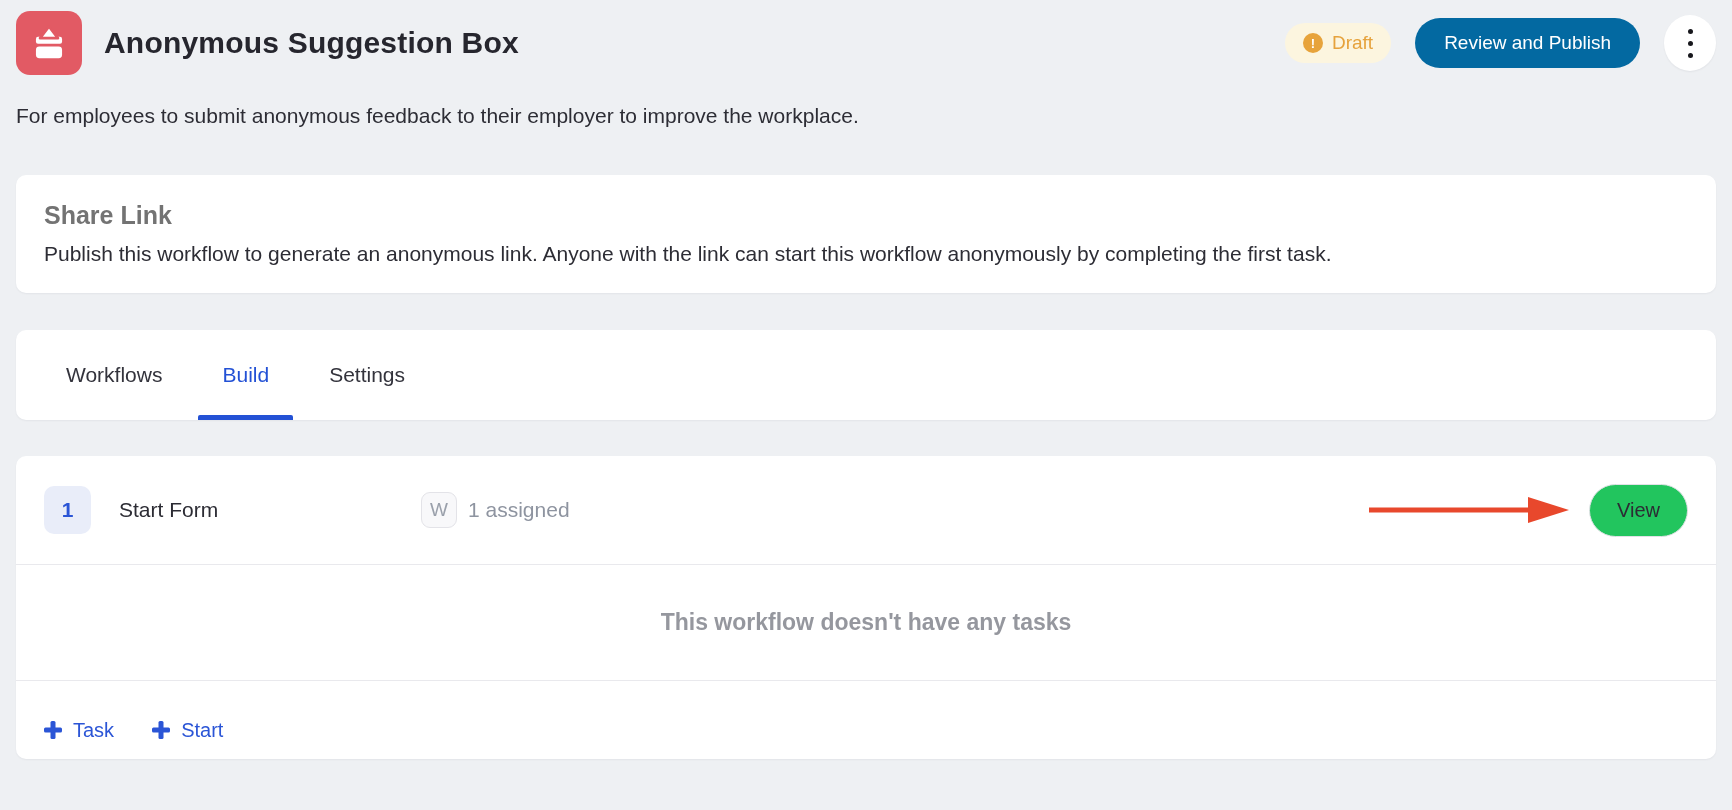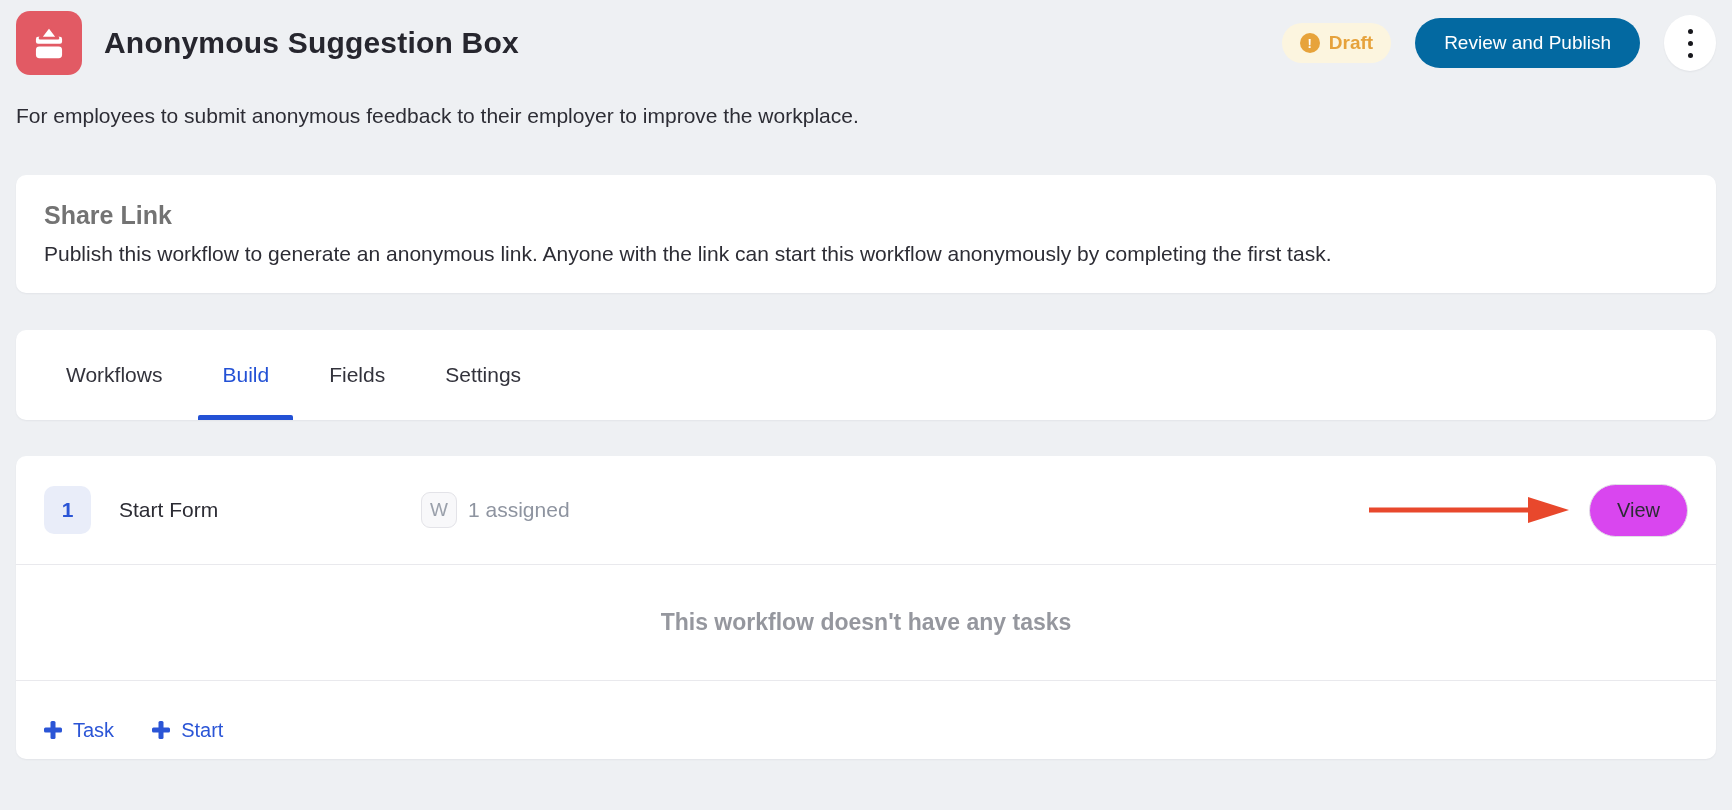--- a/index.html
+++ b/index.html
@@ -26,21 +26,21 @@
   .header-right { margin-left: auto; display: flex; align-items: center; gap: 24px; }
   .draft-badge {
     height: 40px; padding: 0 18px; border-radius: 20px;
     background: #fcf5df; display: flex; align-items: center; gap: 9px;
   }
   .draft-ico {
     width: 20px; height: 20px; border-radius: 50%; background: #e7a33b;
     color: #fff; font-size: 13px; font-weight: 700;
     display: flex; align-items: center; justify-content: center;
   }
-  .draft-label { color: #e6a23c; font-size: 19px; font-weight: 700; }
+  .draft-label { color: #e6a23c; font-size: 19px; font-weight: 400; }
   .publish-btn {
     height: 50px; padding: 0 29px; border: none; border-radius: 26px;
     background: #0369a1; color: #ffffff; font-size: 19px;
     font-family: "Liberation Sans", sans-serif; cursor: pointer;
   }
   .kebab-btn {
     width: 52px; height: 56px; border-radius: 50%;
     background: #ffffff; border: none; cursor: pointer;
     display: flex; flex-direction: column; align-items: center; justify-content: center; gap: 7px;
     box-shadow: 0 1px 2px rgba(16,24,40,.06);
@@ -87,21 +87,21 @@
     width: 36px; height: 36px; border-radius: 9px;
     background: #f8f8fa; border: 1px solid #e3e3e8;
     color: #9aa0ab; font-size: 19px;
     display: flex; align-items: center; justify-content: center;
   }
   .assigned-text { font-size: 21px; color: #8e94a0; }
   .row-spacer { flex: 1; }
   .anno-arrow { margin-right: 18px; flex: 0 0 auto; }
   .view-btn {
     height: 53px; padding: 0 27px; border-radius: 27px;
-    background: #d946ef; border: 1px solid #e1e1e6;
+    background: #22c55e; border: 1px solid #e1e1e6;
     font-size: 20px; color: #2c2c34; font-family: "Liberation Sans", sans-serif; cursor: pointer;
   }
   .divider { height: 1px; background: #e9e9ed; }
   .empty-state {
     height: 115px; display: flex; align-items: center; justify-content: center;
     font-size: 23px; font-weight: 700; color: #95979e;
   }
   .footer-actions { height: 78px; display: flex; align-items: center; gap: 38px; padding: 0 28px; }
   .add-link { display: flex; align-items: center; gap: 11px; color: #2b55d6; font-size: 20px; cursor: pointer; margin-top: 20px; }
   .plus { display: block; }
@@ -138,21 +138,20 @@
   <p class="description">For employees to submit anonymous feedback to their employer to improve the workplace.</p>
 
   <div class="card share-card">
     <div class="share-title">Share Link</div>
     <p class="share-body">Publish this workflow to generate an anonymous link. Anyone with the link can start this workflow anonymously by completing the first task.</p>
   </div>
 
   <div class="card tabs-card">
     <div class="tab">Workflows</div>
     <div class="tab active">Build</div>
-    <div class="tab">Fields</div>
     <div class="tab">Settings</div>
   </div>
 
   <div class="card main-card">
 
     <div class="task-row">
       <div class="step-number">1</div>
       <div class="task-title">Start Form</div>
       <div class="assignees">
         <div class="avatar-badge">W</div>

